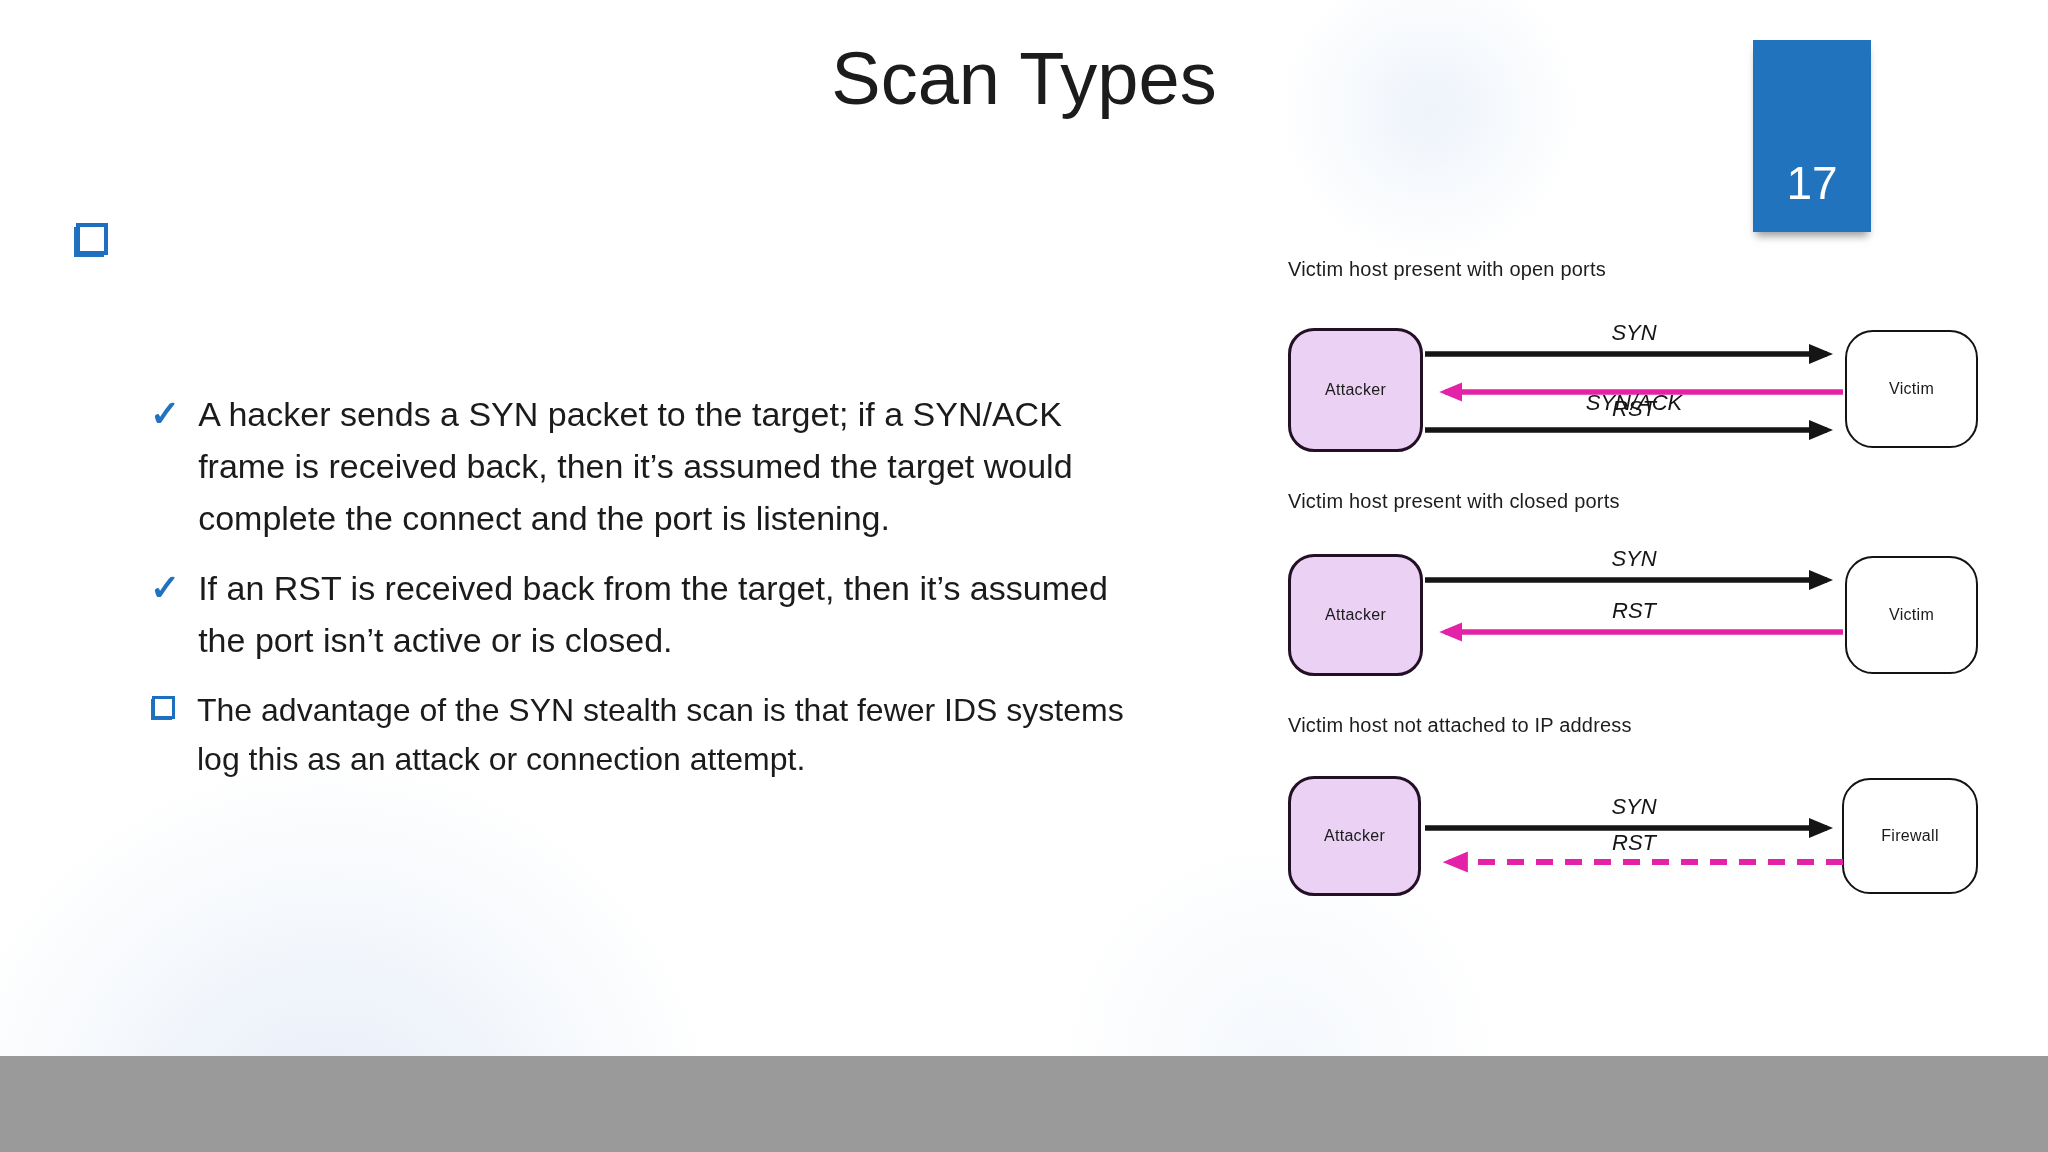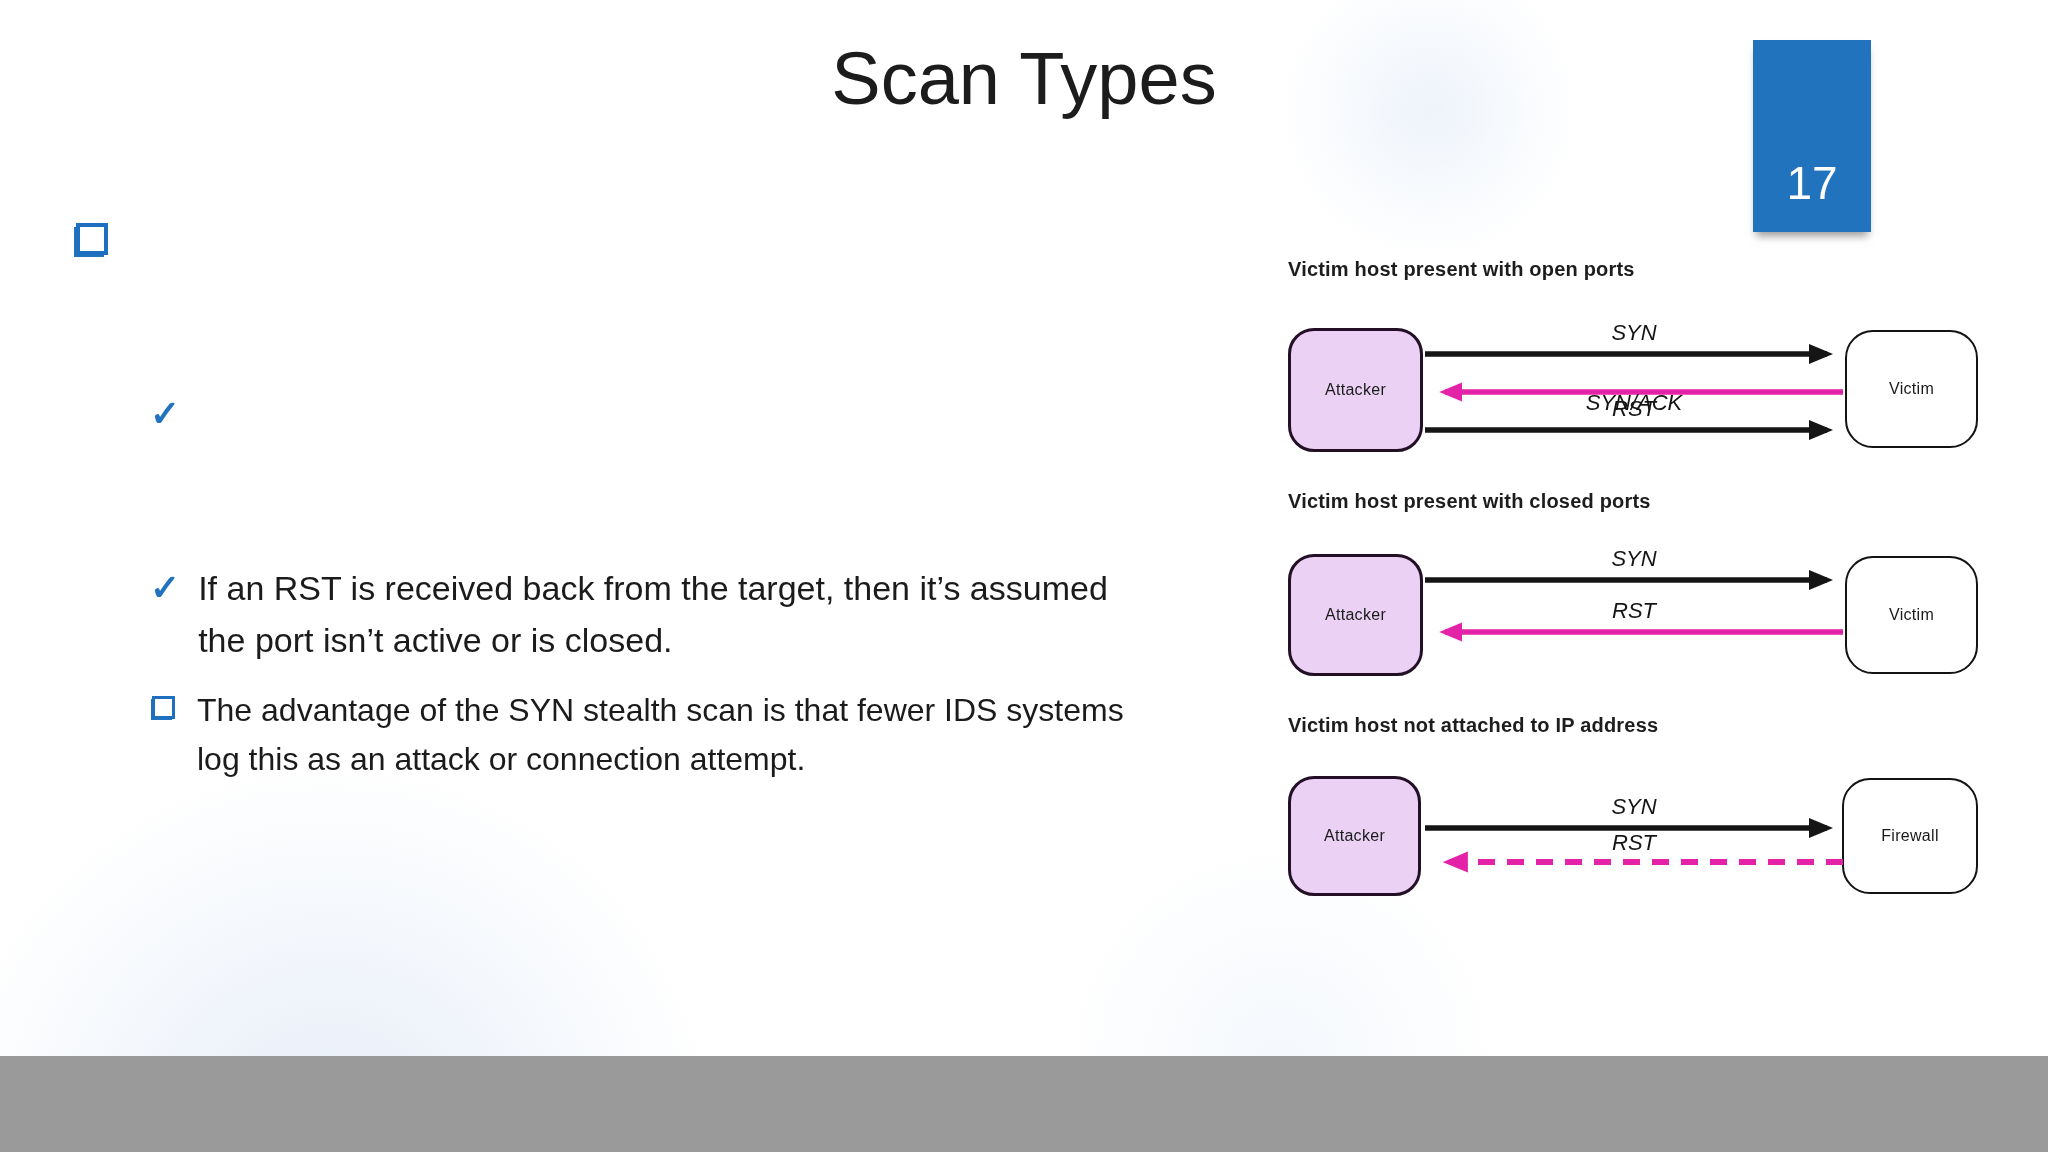--- a/index.html
+++ b/index.html
@@ -40,21 +40,21 @@
     flex:0 0 auto; color:#2273BF; font-size:36px; line-height:52px; font-weight:700;
   }
   .bullet-sub3 { left:152px; top:686px; width:1120px; font-size:32px; line-height:49px; gap:22px; }
   .sq-icon-sm {
     flex:0 0 auto; width:17px; height:17px; margin-top:10px;
     border:3.5px solid #1E6FC0; background:#fff;
     box-shadow:-2px 2px 0 -1px #2173BE;
   }
 
   .dg { position:absolute; left:1270px; width:745px; }
-  .dg-cap { position:absolute; left:18px; top:8px; font-size:20px; font-weight:700; color:#1d1d1d; letter-spacing:0.2px; }
+  .dg-cap { position:absolute; left:18px; top:8px; font-size:20px; font-weight:400; color:#1d1d1d; letter-spacing:0.2px; }
   .node {
     position:absolute; box-sizing:border-box;
     display:flex; align-items:center; justify-content:center;
     font-size:16px; color:#1a1a1a; letter-spacing:0.3px;
   }
   .node-attacker { background:#EBD2F5; border:3px solid #241026; border-radius:26px; }
   .node-plain    { background:#ffffff; border:2.5px solid #131313; border-radius:28px; }
   .arrows-svg { position:absolute; left:153px; width:422px; }
   .alabel {
     position:absolute; left:153px; width:422px; text-align:center;
@@ -82,20 +82,23 @@
   <div class="page-tab">
     <span class="page-num">17</span>
   </div>
 
   <div class="bullet bullet-main">
     <span class="sq-icon"></span>
   </div>
 
   <div class="bullet bullet-check" style="top:388px;">
     <span class="check-icon">✓</span>
+    <span class="btext">A hacker sends a SYN packet to the target; if a SYN/ACK
+frame is received back, then it’s assumed the target would
+complete the connect and the port is listening.</span>
   </div>
 
   <div class="bullet bullet-check" style="top:562px;">
     <span class="check-icon">✓</span>
     <span class="btext">If an RST is received back from the target, then it’s assumed
 the port isn’t active or is closed.</span>
   </div>
 
   <div class="bullet bullet-sub3">
     <span class="sq-icon-sm"></span>

